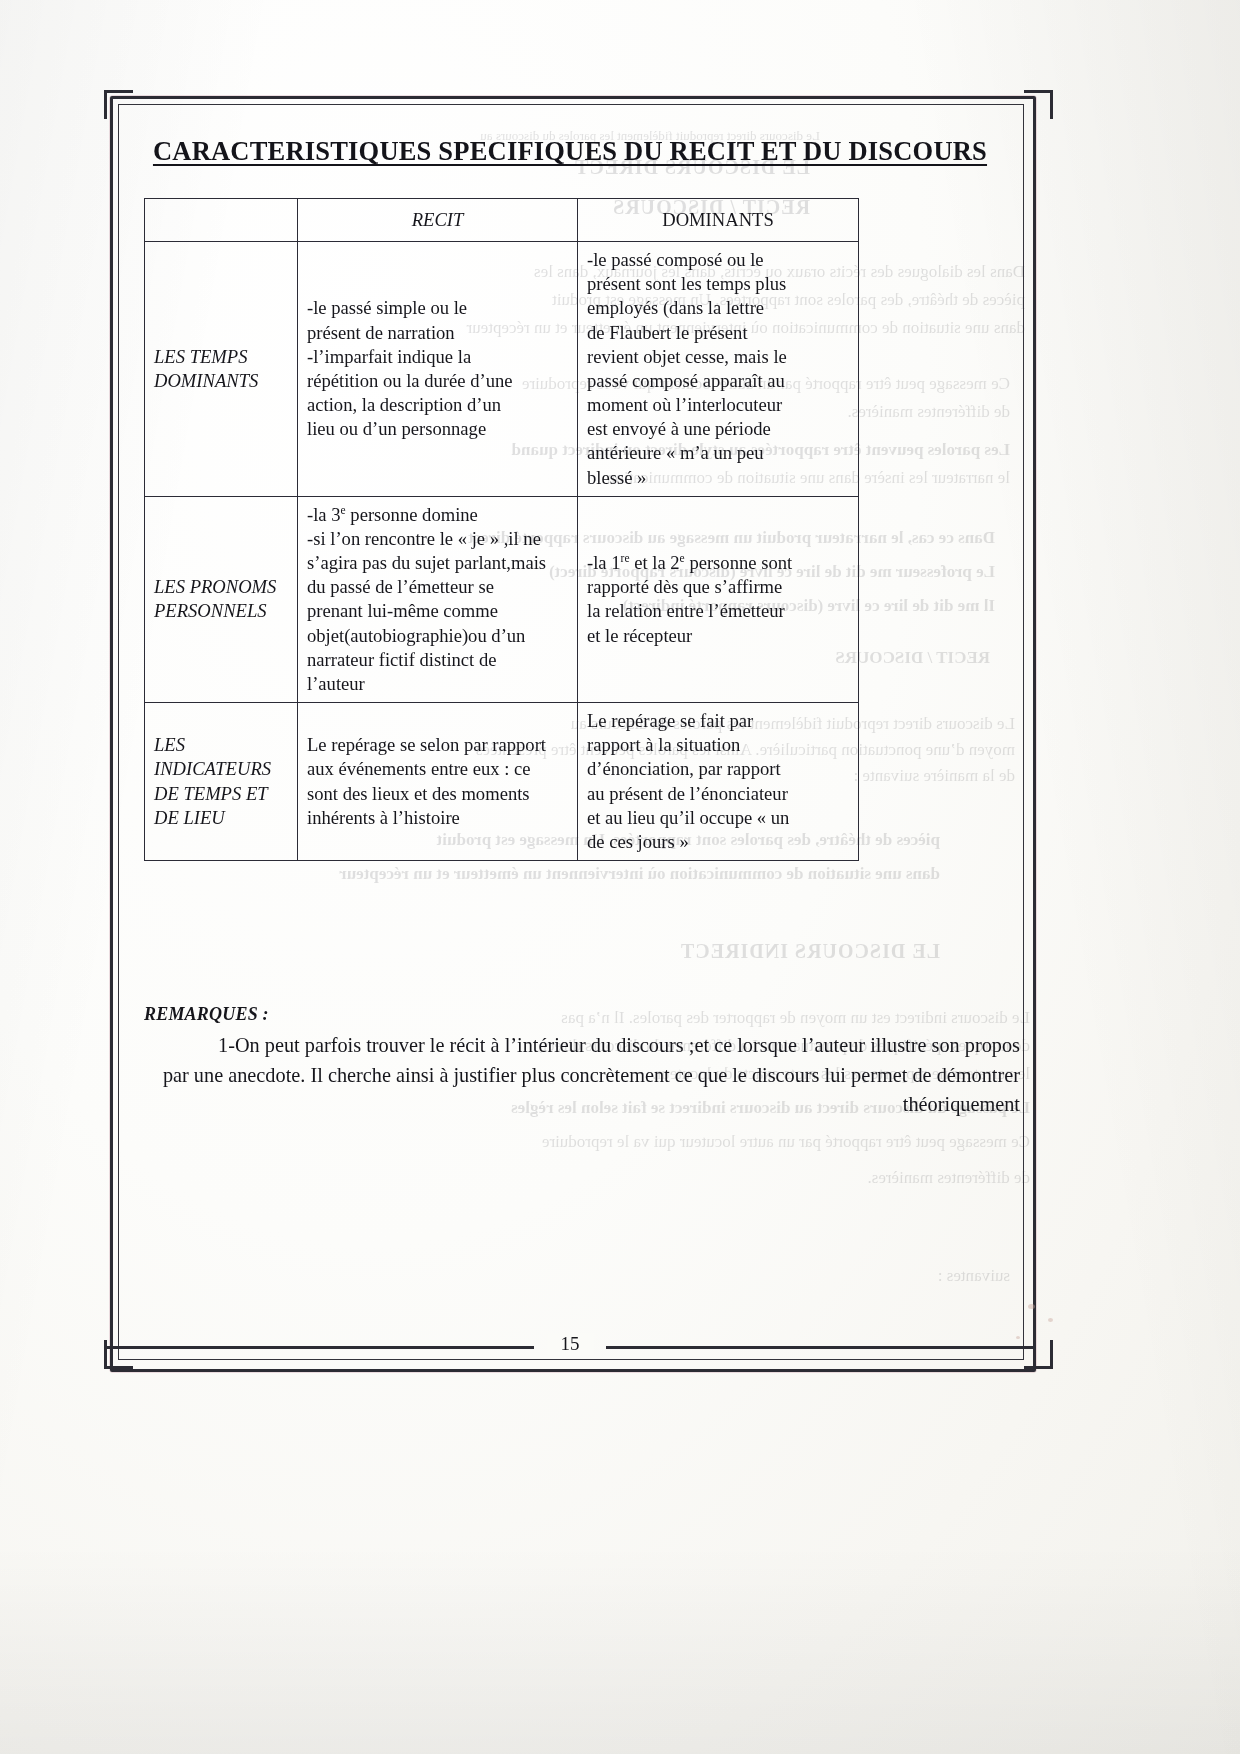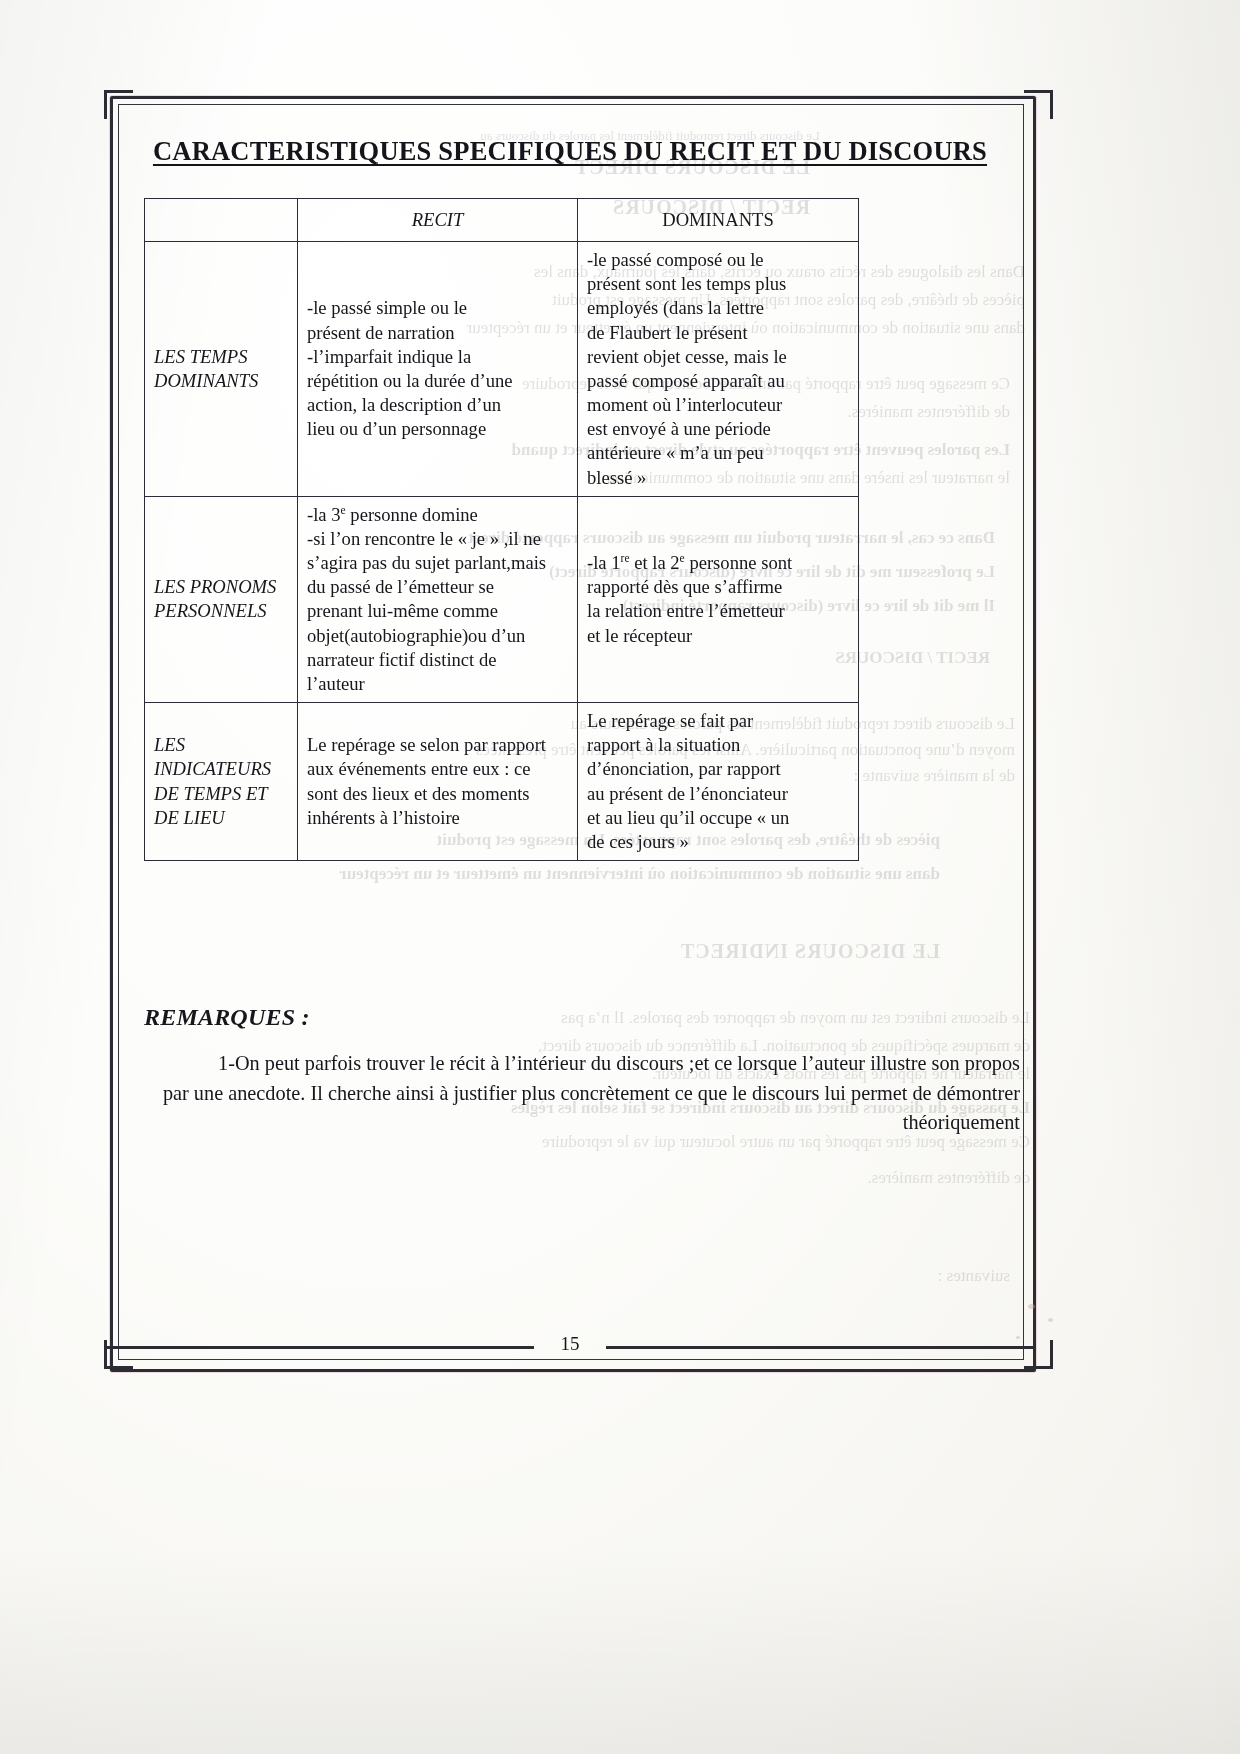--- a/index.html
+++ b/index.html
@@ -149,22 +149,22 @@
   
   #remarks {
     position: absolute;
     left: 26px;
     top: 900px;
     width: 876px;
   }
   #remarks-title {
     font-style: italic;
     font-weight: bold;
-    font-size: 24px;
-    margin-bottom: 18px;
+    font-size: 18px;
+    margin-bottom: 6px;
     letter-spacing: 0.2px;
   }
   #remarks p {
     margin: 0 0 4px 0;
     font-size: 20.3px;
     line-height: 1.46;
     text-indent: 46px;
     text-align: right;
   }
   #page-number {

